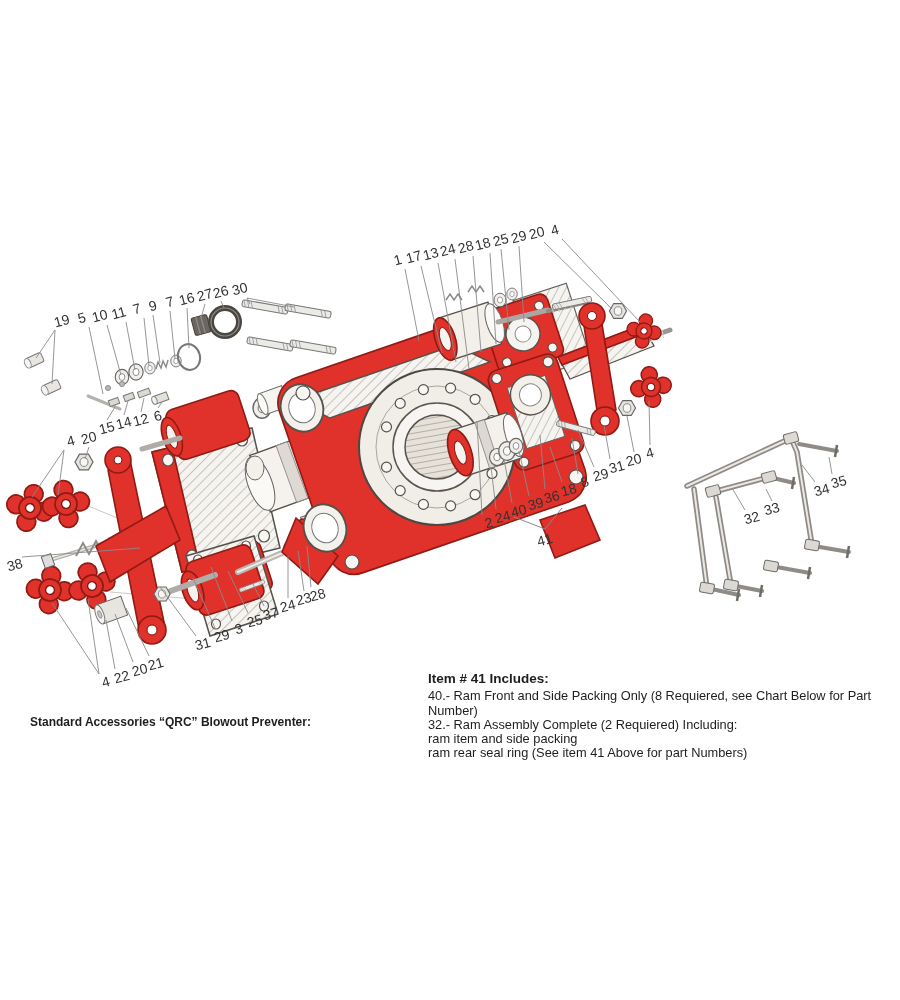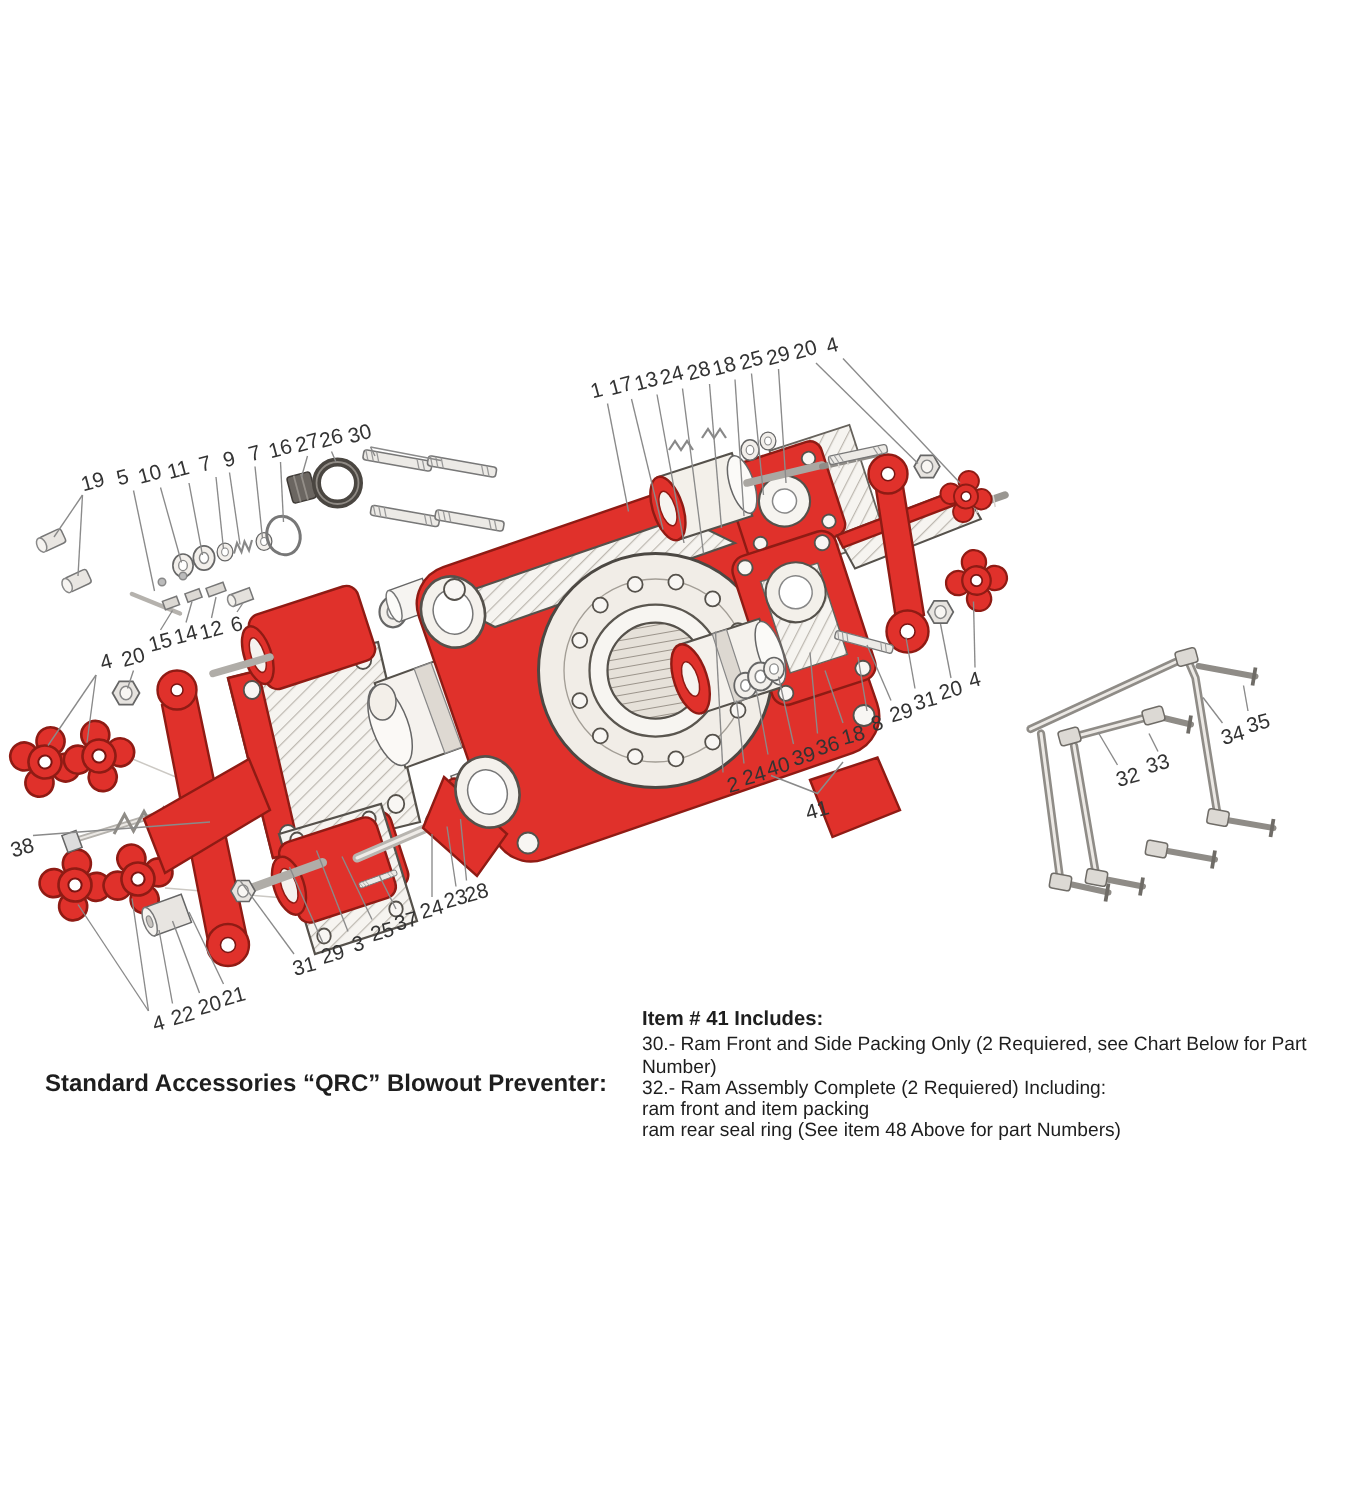--- a/index.html
+++ b/index.html
@@ -13,21 +13,21 @@
   .axis{stroke:#ccc9c4;stroke-width:1;}
   .pipe{stroke:#8f8c87;stroke-width:5.5;fill:none;stroke-linecap:round;}
   .pipe-hi{stroke:#ece9e5;stroke-width:2;fill:none;stroke-linecap:round;}
   .pipe-thin{stroke:#8f8c87;stroke-width:4;fill:none;stroke-linecap:round;}
   .pipe-tick{stroke:#6f6c67;stroke-width:2.5;}
   .fit{fill:#dcd9d4;stroke:#6f6c67;stroke-width:1;}
   .red{fill:#e0312b;stroke:#8f1b14;stroke-width:1.6;}
   .hole{fill:#f8f6f3;stroke:#55514b;stroke-width:1.2;}
   .note{position:absolute;color:#1e1e1e;}
   .note-left{left:30px;top:714px;font-size:13.5px;line-height:17px;}
-  .note-left .note-title{font-weight:bold;font-size:16px;margin-bottom:3px;}
+  .note-left .note-title{font-weight:bold;font-size:12px;margin-bottom:3px;}
   .note-right{left:428px;top:672px;font-size:12.8px;line-height:14.3px;}
   .note-right .note-title{font-weight:bold;font-size:13.5px;margin-bottom:3px;}
 </style>
 </head>
 <body>
 
 <div class="canvas">
 <svg width="900" height="1000" viewBox="0 0 900 1000">
   <defs>
     <pattern id="h45" width="7" height="7" patternUnits="userSpaceOnUse" patternTransform="rotate(45)">
@@ -468,19 +468,19 @@
 </svg>
 
 <div class="note note-left">
   <div class="note-title">Standard Accessories “QRC” Blowout Preventer:</div>
   <div class="note-lines">
       </div>
 </div>
 <div class="note note-right">
   <div class="note-title">Item # 41 Includes:</div>
   <div class="note-lines">
-        <div class="note-line">30.- Ram Front and Side Packing Only (2 Requiered, see Chart Below for Part Number)</div>
+        <div class="note-line">40.- Ram Front and Side Packing Only (8 Requiered, see Chart Below for Part Number)</div>
         <div class="note-line">32.- Ram Assembly Complete (2 Requiered) Including:</div>
-        <div class="note-line">ram front  and item packing</div>
-        <div class="note-line">ram rear seal ring (See item 48 Above for part Numbers)</div>
+        <div class="note-line">ram item  and side packing</div>
+        <div class="note-line">ram rear seal ring (See item 41 Above for part Numbers)</div>
       </div>
 </div>
 </div>
 
 </body></html>

